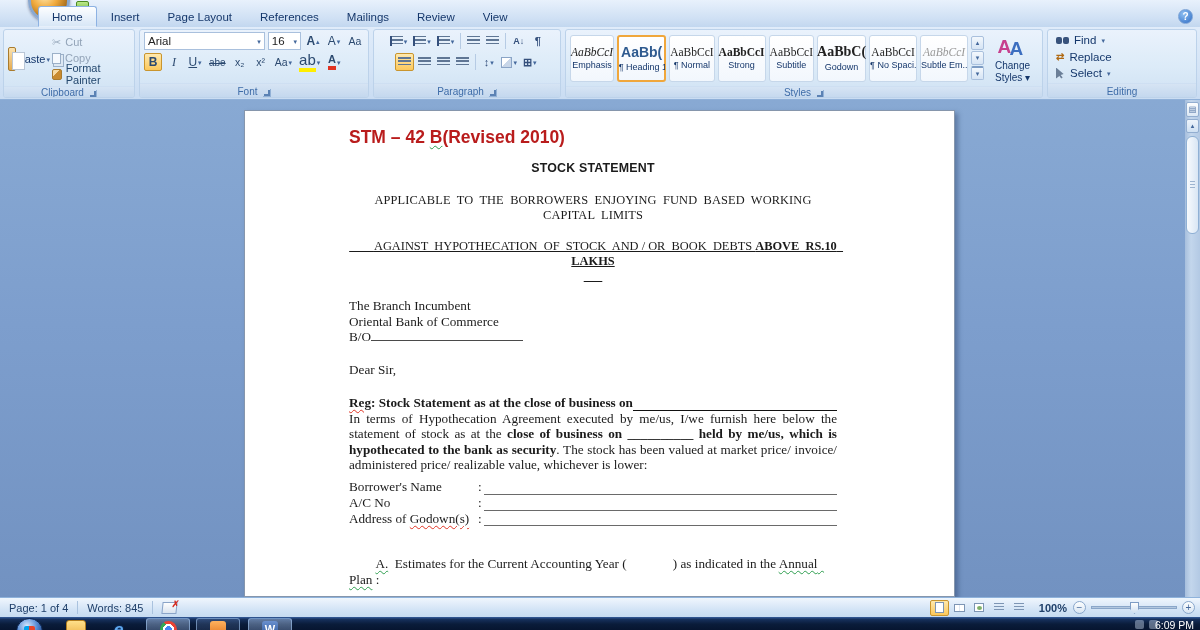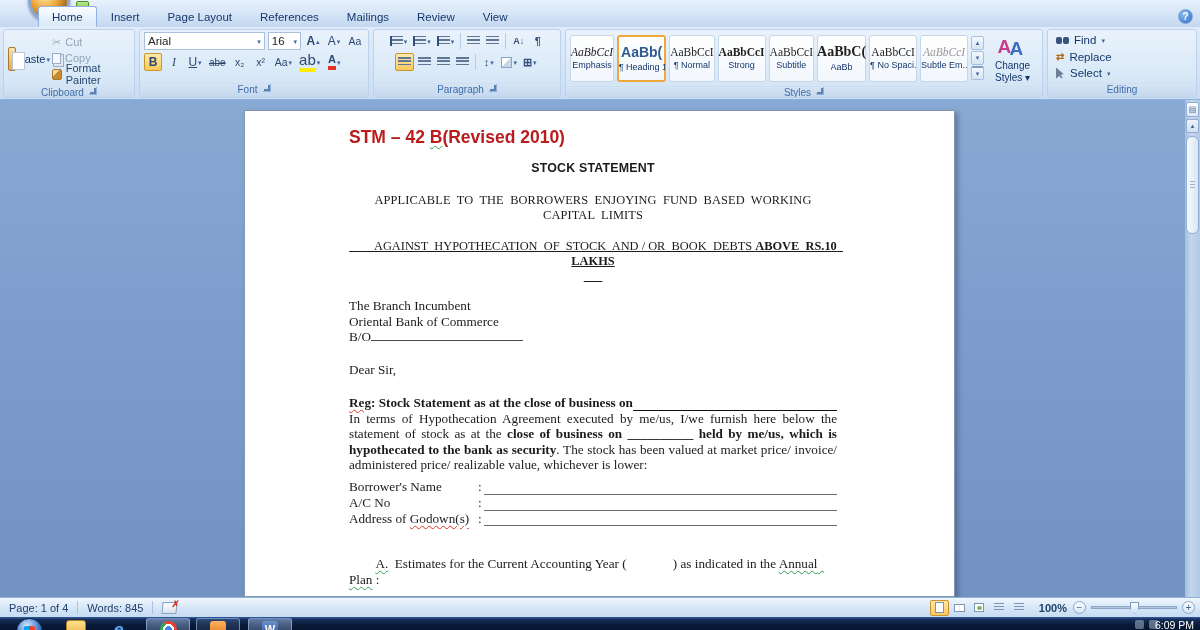--- a/index.html
+++ b/index.html
@@ -25,21 +25,21 @@
               font-size:10px; font-weight:bold; display:flex; align-items:center; justify-content:center;
               border:1px solid #side; border:1px solid #7ca3d6; }
 
   
   .ribbon { position:absolute; top:27px; left:0; right:0; height:73px; display:flex; gap:4px;
             padding:2px 3px 1px; background:linear-gradient(#e0ecfa,#d4e4f6 60%,#c9dcf2);
             border-bottom:1px solid #8fb0d8; }
   .group { border:1px solid #bcd2ea; border-radius:3px; display:flex; flex-direction:column;
            background:linear-gradient(#eaf2fc,#dcebf8 55%,#cfe1f3); overflow:hidden; }
   .group-body { flex:1; padding:2px 4px; display:flex; }
-  .group-label { height:14px; font-size:10px; color:#3e6ca8; display:flex; align-items:flex-start;
+  .group-label { height:14px; font-size:10px; color:#3e6ca8; display:flex; align-items:flex-end;
                  justify-content:center; gap:5px; background:linear-gradient(#d6e4f4,#c4d8ee);
                  border-top:1px solid #cedff2; }
   .launcher { width:8px; height:8px; border:1px solid #92b1d6; border-top:none; border-left:none;
               position:relative; }
   .launcher::after { content:""; position:absolute; right:0; bottom:0; width:4px; height:4px;
                      border-right:2px solid #5b82b4; border-bottom:2px solid #5b82b4; }
   .dd { font-size:7px; color:#44689c; line-height:1; }
   .upg{ font-size:7px; color:#44689c; line-height:1; }
 
   
@@ -427,21 +427,21 @@
         <div class="style-card card-strong">
           <span class="prev">AaBbCcI</span>
           <span class="lbl">Strong</span>
         </div>
         <div class="style-card">
           <span class="prev">AaBbCcI</span>
           <span class="lbl">Subtitle</span>
         </div>
         <div class="style-card card-title">
           <span class="prev">AaBbC(</span>
-          <span class="lbl">AaBb</span>
+          <span class="lbl">Godown</span>
         </div>
         <div class="style-card">
           <span class="prev">AaBbCcI</span>
           <span class="lbl">¶ No Spaci...</span>
         </div>
         <div class="style-card card-subtle">
           <span class="prev">AaBbCcI</span>
           <span class="lbl">Subtle Em...</span>
         </div>
         <div class="mini-scroll">

